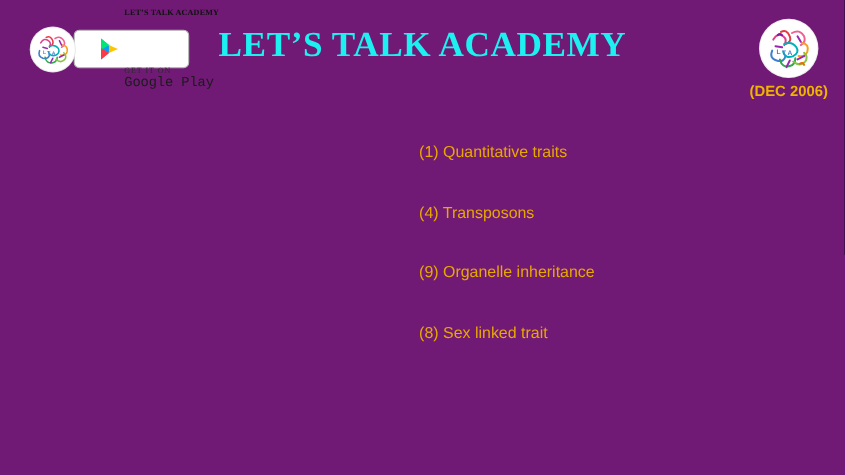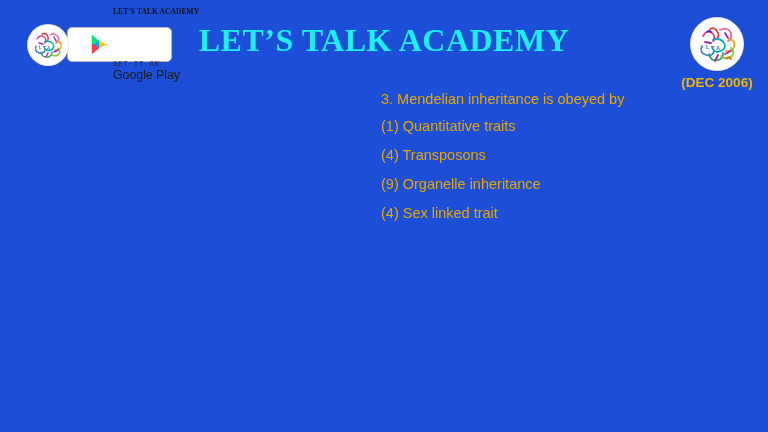--- a/index.html
+++ b/index.html
@@ -8,21 +8,21 @@
     padding: 0;
     background: #000000;
   }
   body {
     font-family: "Liberation Sans", sans-serif;
   }
   #slide {
     position: relative;
     width: 768px;
     height: 432px;
-    background: #1d4ed8;
+    background: #701a75;
     overflow: hidden;
   }
 
   
   #brand-cluster {
     position: absolute;
     left: 26px;
     top: 23px;
     width: 150px;
     height: 44px;
@@ -77,30 +77,30 @@
   #badge-academy {
     font-family: "Liberation Serif", serif;
     font-weight: bold;
     font-size: 7.4px;
     letter-spacing: 0.15px;
     color: #111111;
     margin-bottom: 1.5px;
     white-space: nowrap;
   }
   #badge-getiton {
-    font-family: Liberation Mono, monospace;
+    font-family: Liberation Serif, serif;
     font-size: 7.2px;
     letter-spacing: 0.9px;
     color: #2b2b2b;
     margin-bottom: 0.5px;
     white-space: nowrap;
     margin-top: 44px;
   }
   #badge-googleplay {
-    font-family: Liberation Sans, sans-serif;
+    font-family: Liberation Mono, monospace;
     font-size: 12.5px;
     color: #1b1b1b;
     letter-spacing: -0.1px;
     white-space: nowrap;
   }
 
   
   #main-title {
     position: absolute;
     left: 0;
@@ -153,20 +153,21 @@
     margin-bottom: 12px;
     white-space: nowrap;
   }
   .option-row {
     font-family: "Liberation Sans", sans-serif;
     font-size: 14.5px;
     color: #e8a800;
     line-height: 1.0;
     margin-bottom: 14.5px;
     white-space: nowrap;
+    margin-top: 40px;
   }
 </style>
 </head>
 <body>
 
 <div id="slide">
 
   <div id="brand-cluster">
 
     <div class="scribble-logo" id="brand-logo">
@@ -235,20 +236,19 @@
         <text x="15" y="31">L</text>
         <text x="20" y="32">T</text>
         <text x="25" y="32">A</text>
       </g>
     </svg>
   </div>
 
   <div id="exam-date">(DEC 2006)</div>
 
   <div id="question-block">
-    <div id="question-stem">3. Mendelian inheritance is obeyed by</div>
     <div class="option-row">(1) Quantitative traits</div>
     <div class="option-row">(4) Transposons</div>
     <div class="option-row">(9) Organelle inheritance</div>
-    <div class="option-row">(4) Sex linked trait</div>
+    <div class="option-row">(8) Sex linked trait</div>
   </div>
 
 </div>
 
 </body></html>

